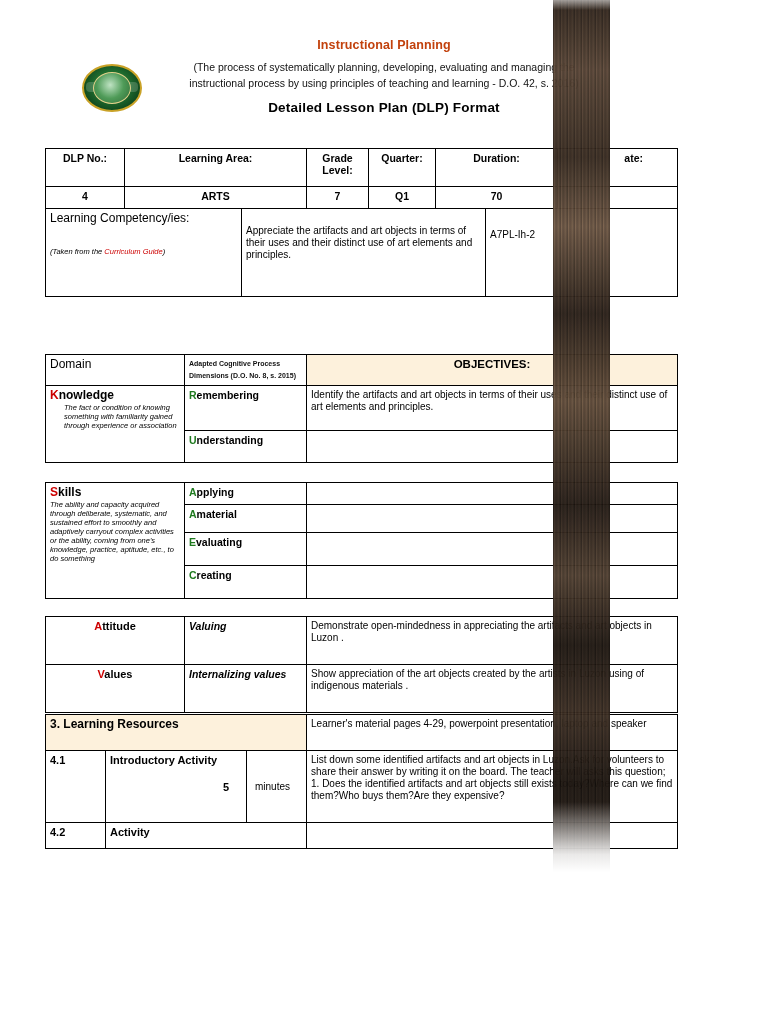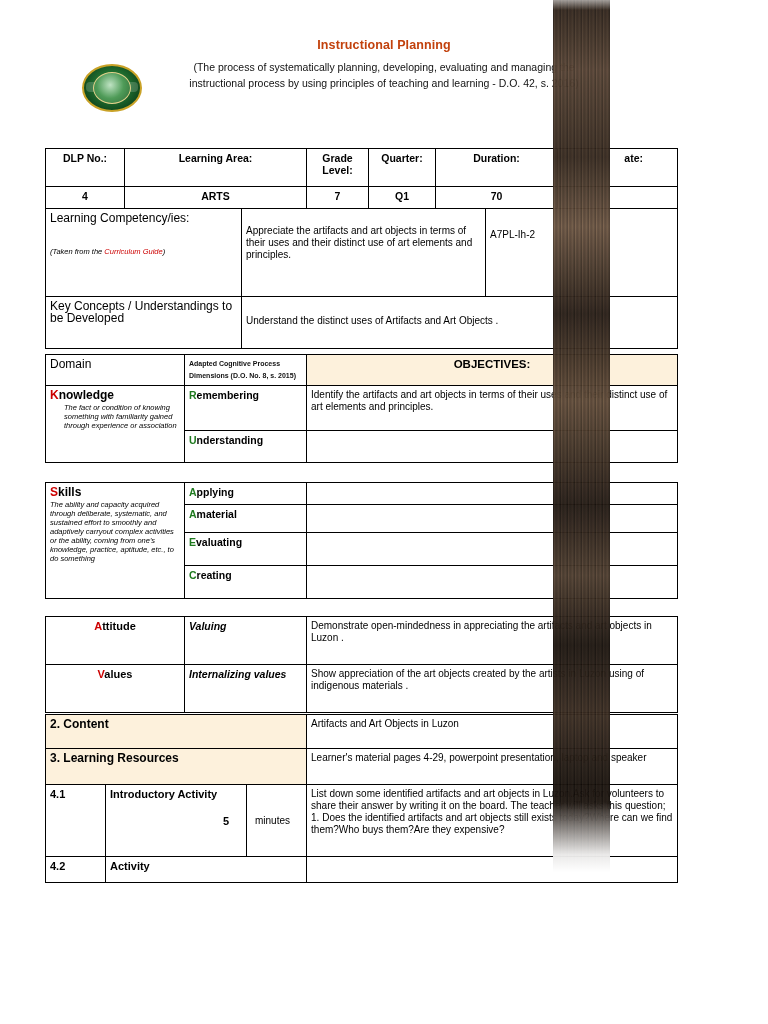--- a/index.html
+++ b/index.html
@@ -240,20 +240,21 @@
   }
 </style>
 </head>
 <body>
 
 <div class="page">
 
   <div class="header">
     <div class="title-main">Instructional Planning</div>
     <div class="subtitle">(The process of systematically planning, developing, evaluating and managing the instructional process by using principles of teaching and learning - D.O. 42, s. 2016)</div>
+    <div class="dlp-title">Detailed Lesson Plan (DLP) Format</div>
   </div>
 
   <div class="logo">
     <div class="ring"></div>
     <div class="band"></div>
     <div class="inner"></div>
   </div>
 
   <table class="tbl" style="left:45px; top:148px; width:632px;">
     <colgroup>
@@ -297,32 +298,20 @@
         <div class="lc-note">
           <span>(Taken from the </span><span class="cg">Curriculum Guide</span><span>)</span>
         </div>
       </td>
       <td class="cell-text" style="padding-top:16px;">Appreciate the artifacts and art objects in terms of their uses and their distinct use of art elements and principles.</td>
       <td class="cell-text" style="padding-top:20px;">A7PL-Ih-2</td>
     </tr>
   </tbody>
     </table>
 
-  <table class="tbl" style="left:45px; top:296px; width:632px;">
-    <colgroup>
-      <col style="width:196px">
-        <col style="width:436px">
-    </colgroup>
-    <tbody>
-        <tr style="height:52px;">
-      <td class="key-label mid">Key Concepts / Understandings to be Developed</td>
-      <td class="cell-text" style="padding-top:18px;">Understand the distinct  uses of Artifacts and Art Objects .</td>
-    </tr>
-  </tbody>
-    </table>
 
   <table class="tbl" style="left:45px; top:354px; width:632px;">
     <colgroup>
       <col style="width:139px">
         <col style="width:122px">
         <col style="width:371px">
     </colgroup>
     <tbody>
         <tr style="height:26px;">
       <td class="domain-label mid">Domain</td>
@@ -396,24 +385,20 @@
 
   <table class="tbl" style="left:45px; top:714px; width:632px;">
     <colgroup>
       <col style="width:60px">
         <col style="width:80px">
         <col style="width:61px">
         <col style="width:60px">
         <col style="width:371px">
     </colgroup>
     <tbody>
-        <tr style="height:34px;" class="tan">
-      <td class="sec-label tan" colspan="4">2. Content</td>
-      <td class="cell-text mid" style="background:#ffffff;">Artifacts and Art Objects  in Luzon</td>
-    </tr>
     <tr style="height:36px;">
       <td class="sec-label tan" colspan="4">3. Learning Resources</td>
       <td class="cell-text mid">Learner's material pages 4-29, powerpoint presentation, laptop and speaker</td>
     </tr>
     <tr style="height:72px;">
       <td class="b" style="font-size:11px;">4.1</td>
       <td class="b" style="font-size:11px;" colspan="2">Introductory Activity</td>
       <td style="position:relative;">
         <div style="position:absolute; left:-46px; top:30px; width:50px; text-align:center; font-weight:bold; font-size:11px;">5</div>
         <div style="position:absolute; left:8px; top:30px; font-size:10px;">minutes</div>

